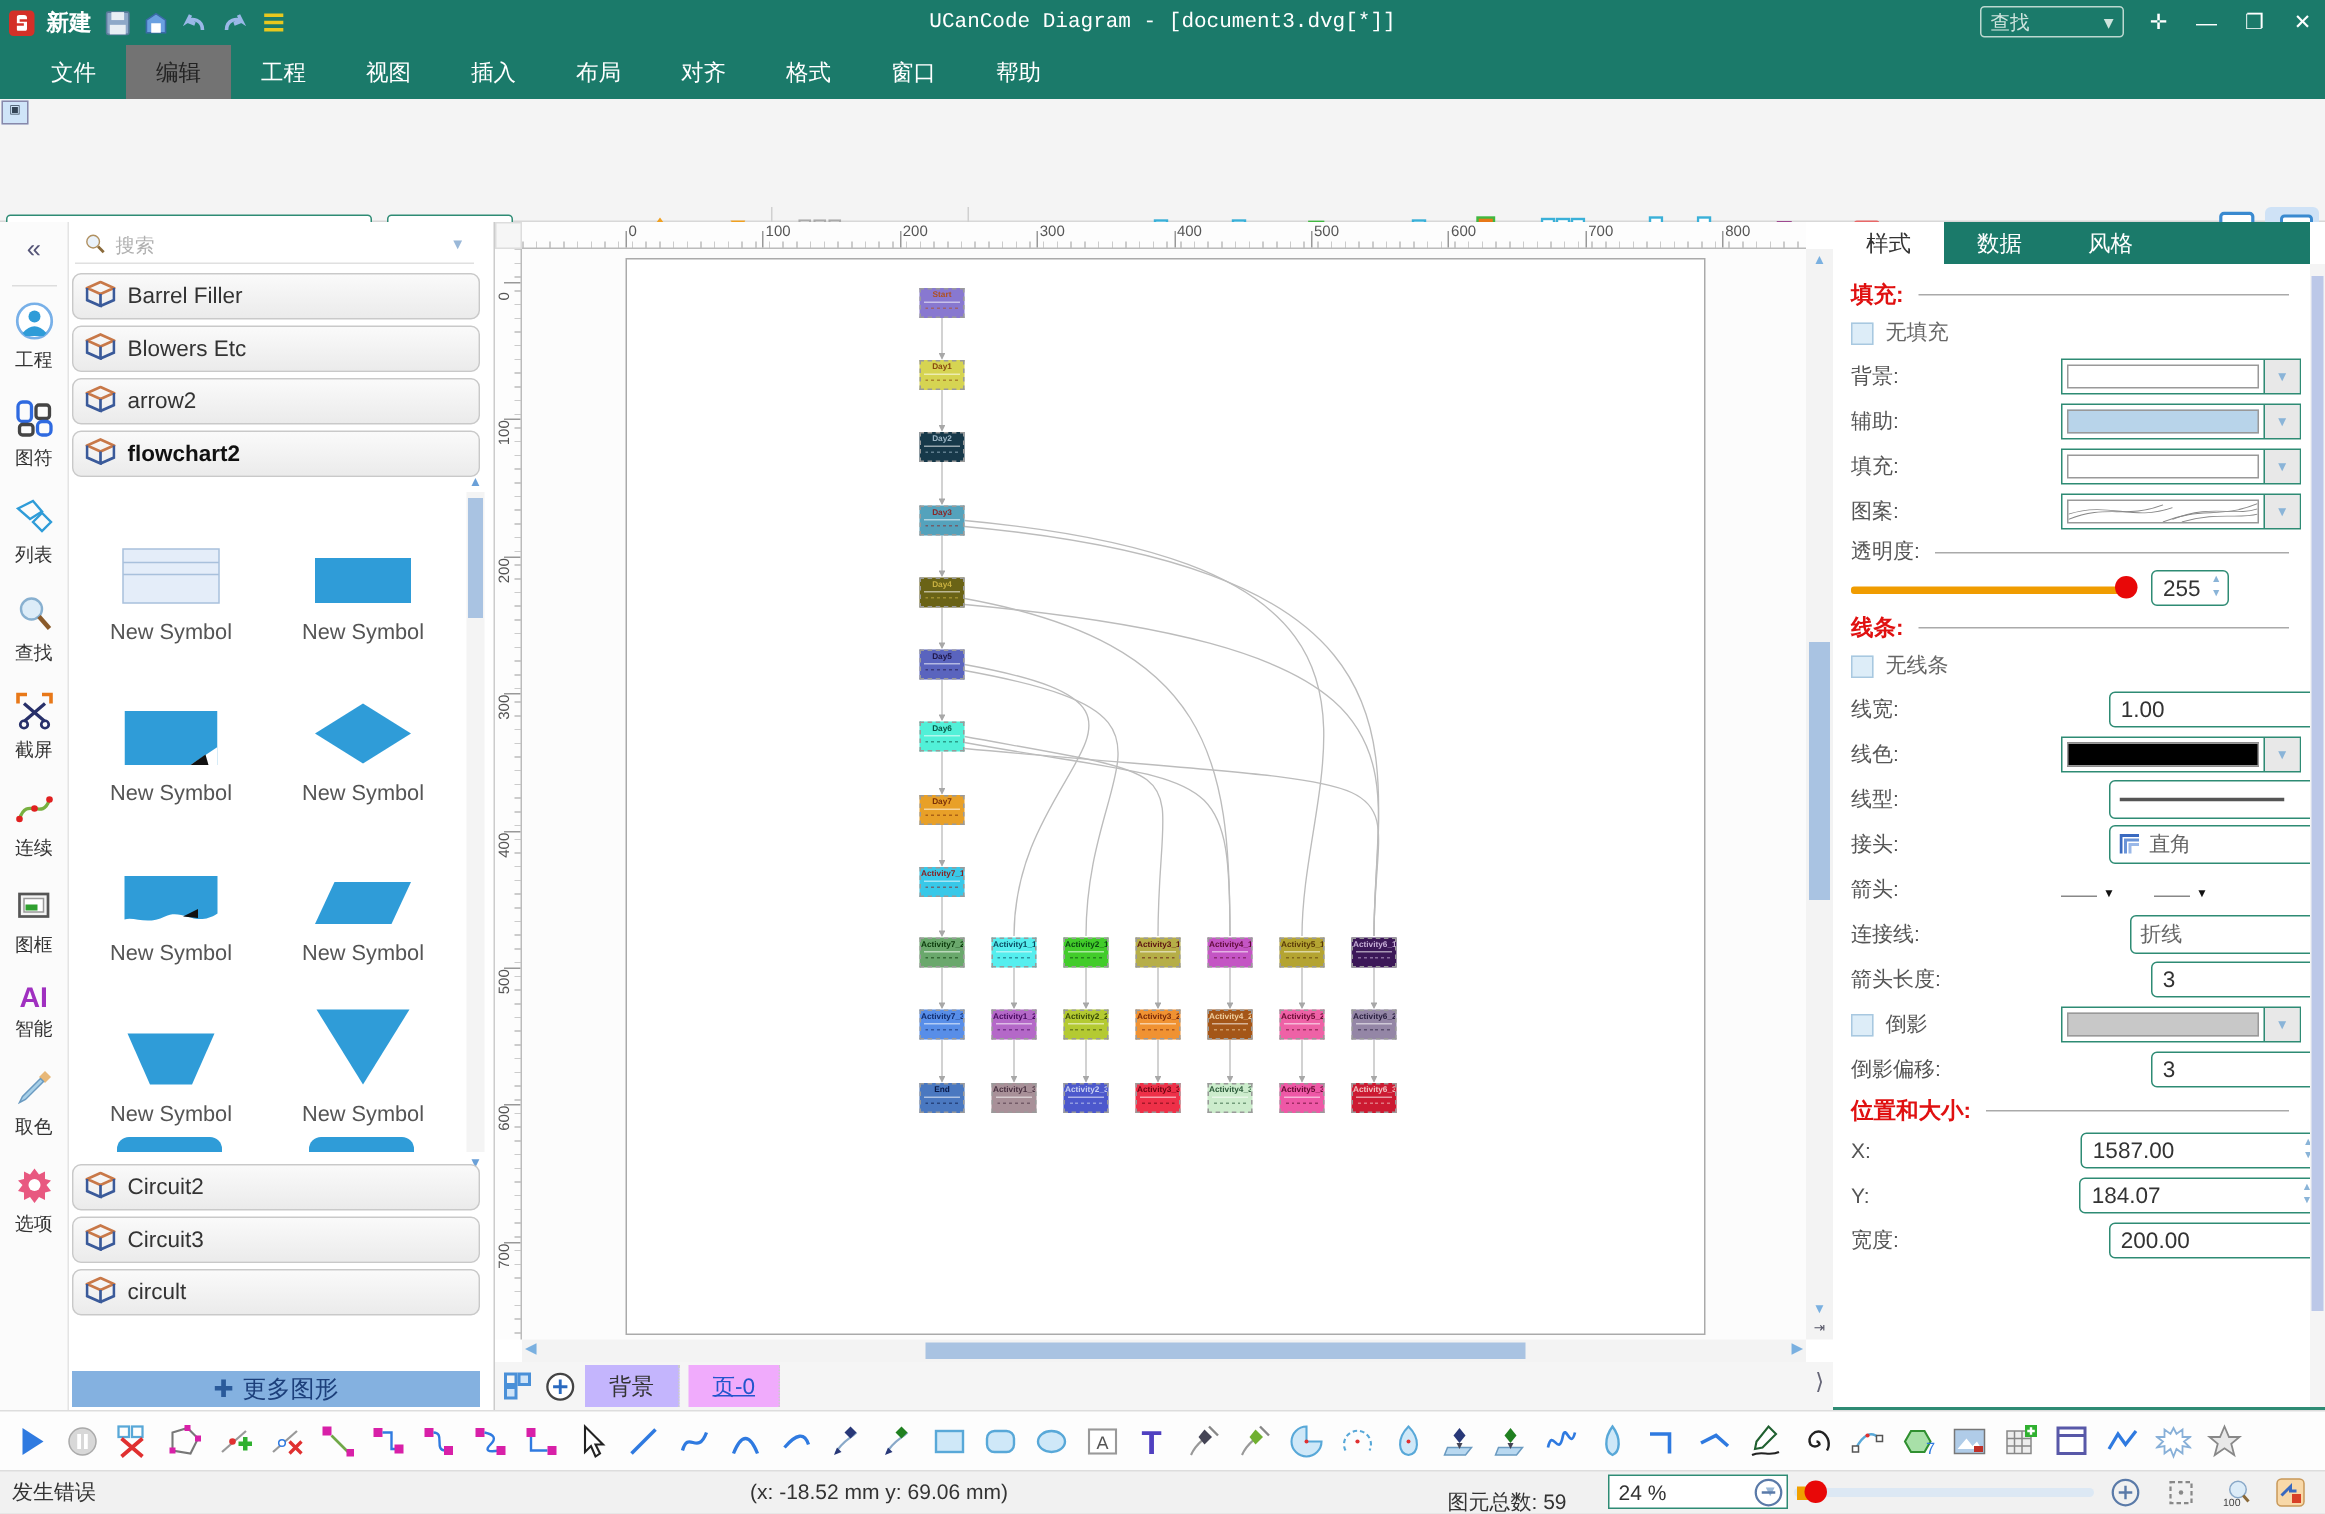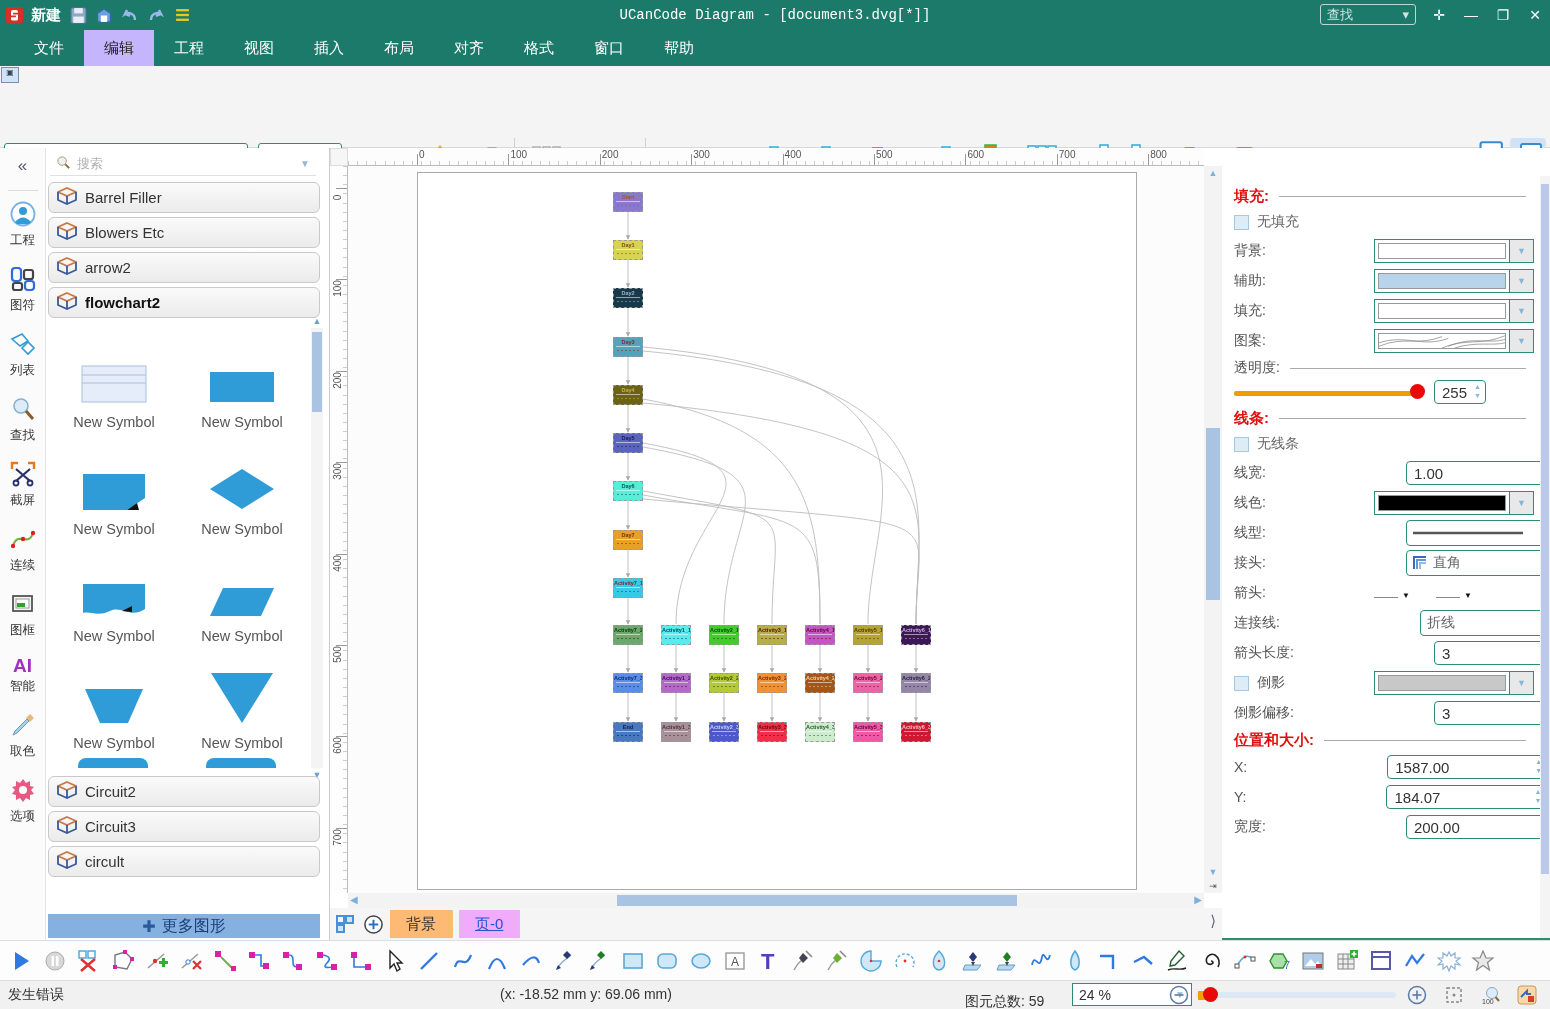--- a/index.html
+++ b/index.html
@@ -13,21 +13,21 @@
   .newlabel{font-weight:bold;font-size:15px;}
   .tbico{width:18px;height:18px;display:inline-flex;align-items:center;justify-content:center;}
   #title-text{position:absolute;left:0;right:0;text-align:center;font-size:14px;font-family:"Liberation Mono","DejaVu Sans Mono",monospace;pointer-events:none;}
   .tb-right{position:absolute;right:6px;top:4px;display:flex;align-items:center;gap:14px;}
   .findbox{width:96px;height:21px;border:1px solid #bcd8d0;border-radius:3px;display:flex;align-items:center;justify-content:space-between;padding:0 6px;color:#cfe4de;font-size:13px;}
   .winbtn{color:#fff;font-size:14px;width:18px;text-align:center;}
   .redbadge{position:absolute;right:0;top:44px;width:12px;height:14px;background:#e23b28;color:#fff;font-size:9px;line-height:14px;text-align:center;border-radius:2px 0 0 2px;}
   
   #menubar{position:absolute;left:0;top:30px;width:1550px;height:36px;background:#1b7a6a;display:flex;align-items:stretch;padding-left:14px;}
   .mitem{color:#fff;font-size:15px;padding:0 20px;display:flex;align-items:center;}
-  .mitem.active{background:#c4b5fd;color:#222;}
+  .mitem.active{background:#737373;color:#222;}
   
   #toolbar{position:absolute;left:0;top:66px;width:1550px;height:82px;background:#f4f4f4;border-bottom:1px solid #d8d8d8;}
   #tb-imgico{position:absolute;left:1px;top:1px;width:18px;height:16px;border:1px solid #88a;background:#cfe4f8;font-size:8px;text-align:center;color:#345;}
   .combo{position:absolute;height:23px;border:1px solid #2e8b74;border-radius:3px;background:#fff;display:flex;align-items:center;justify-content:space-between;padding:0 6px;color:#444;font-size:13px;}
   .combo .caret{color:#9ab8d8;font-size:10px;}
   #fontcombo{left:4px;top:77px;width:244px;}
   #sizecombo{left:258px;top:77px;width:84px;}
   #fmtrow{position:absolute;left:4px;top:110px;display:flex;align-items:center;gap:6px;height:36px;}
   .fmtbtn{width:30px;height:32px;display:flex;align-items:center;justify-content:center;font-family:"Liberation Serif",serif;font-size:18px;color:#111;}
   .fmtbtn.sel{background:#e2e2e2;border:1px solid #bbb;}
@@ -87,21 +87,21 @@
   .fnode .fs{height:5px;margin:1px 3px;opacity:.55;background:repeating-linear-gradient(to right,currentColor 0 2px,transparent 2px 4px);background-size:100% 1px;background-position:0 2px;background-repeat:no-repeat;}
   #vscroll{position:absolute;left:874px;top:18px;width:18px;height:727px;background:#f3f3f3;}
   #vscroll .thumb{position:absolute;left:2px;width:14px;top:262px;height:172px;background:#a9c3e2;}
   #vscroll .arr{position:absolute;left:0;width:18px;text-align:center;font-size:9px;color:#7ab0e0;}
   #hscroll{position:absolute;left:18px;top:745px;width:856px;height:15px;background:#f3f3f3;}
   #hscroll .thumb{position:absolute;top:2px;height:11px;left:269px;width:400px;background:#a9c3e2;}
   #hscroll .arr{position:absolute;top:1px;font-size:10px;color:#7ab0e0;}
   #pagetabs{position:absolute;left:0;top:760px;width:892px;height:32px;background:#f5f5f5;display:flex;align-items:center;gap:6px;padding-left:4px;}
   .ptico{width:22px;height:22px;display:flex;align-items:center;justify-content:center;}
   .ptab{height:28px;display:flex;align-items:center;padding:0 16px;font-size:15px;color:#333;border-right:1px dotted #ccc;}
-  .ptab.bg{background:#fdba74;}
+  .ptab.bg{background:#c4b5fd;}
   .ptab.active{color:#2255cc;background:#f0abfc;text-decoration:underline;}
   #pt-end{position:absolute;right:6px;top:4px;color:#667;font-size:15px;}
   
   #stylepanel{position:absolute;left:1222px;top:0;width:328px;height:792px;background:#fff;border-bottom:2px solid #2e8b74;}
   #ptabs{position:absolute;left:0;top:0;width:318px;height:28px;background:#1b7a6a;display:flex;}
   .ptabitem{padding:0 22px;display:flex;align-items:center;color:#fff;font-size:15px;}
   .ptabitem.active{background:#fff;color:#333;}
   #pscroll{position:absolute;right:0;top:28px;width:10px;height:762px;background:#f4f4f4;}
   #pscroll .thumb{position:absolute;left:1px;top:8px;width:8px;height:690px;background:#bcc8e8;}
   #pbody{position:absolute;left:0;top:28px;width:318px;height:764px;overflow:hidden;padding:8px 10px 0 12px;}
@@ -950,20 +950,25 @@
               <line x1="6" y1="11" x2="16" y2="11" stroke="#2a6ac0" stroke-width="2"></line>
             </svg>
           </span>
         <div class="ptab bg">背景</div>
           <div class="ptab active">页-0</div>
           <span id="pt-end">⟩</span>
       </div>
     </div>
 
     <div id="stylepanel">
+      <div id="ptabs">
+          <div class="ptabitem active">样式</div>
+          <div class="ptabitem">数据</div>
+          <div class="ptabitem">风格</div>
+        </div>
       <div id="pscroll">
           <div class="thumb"></div>
         </div>
       <div id="pbody">
 
         <div class="sectitle">
             <b>填充:</b>
             <span class="hr"></span>
           </div>
         <div class="checkrow">

